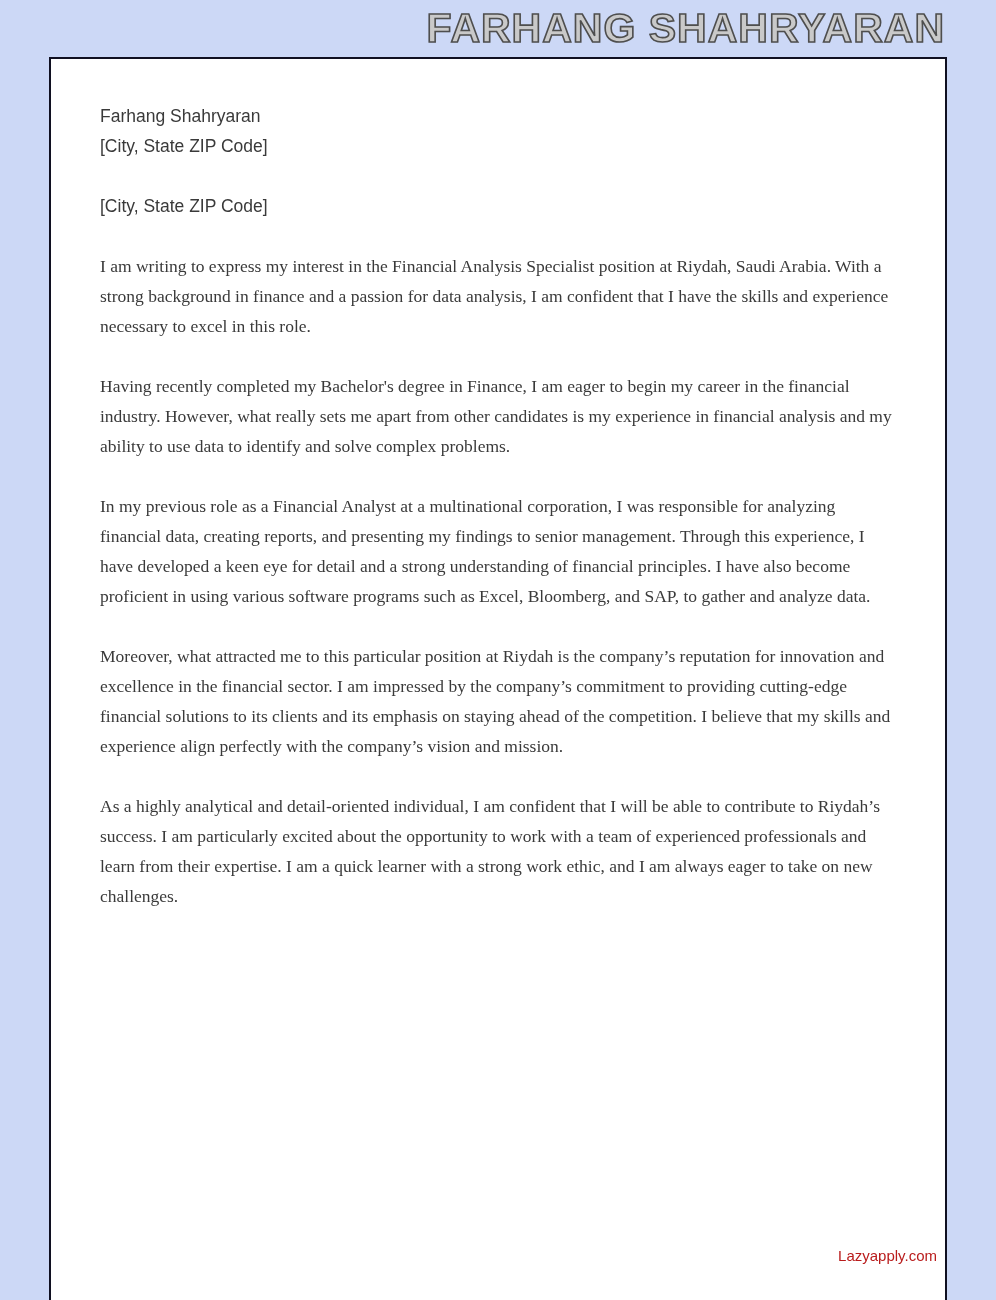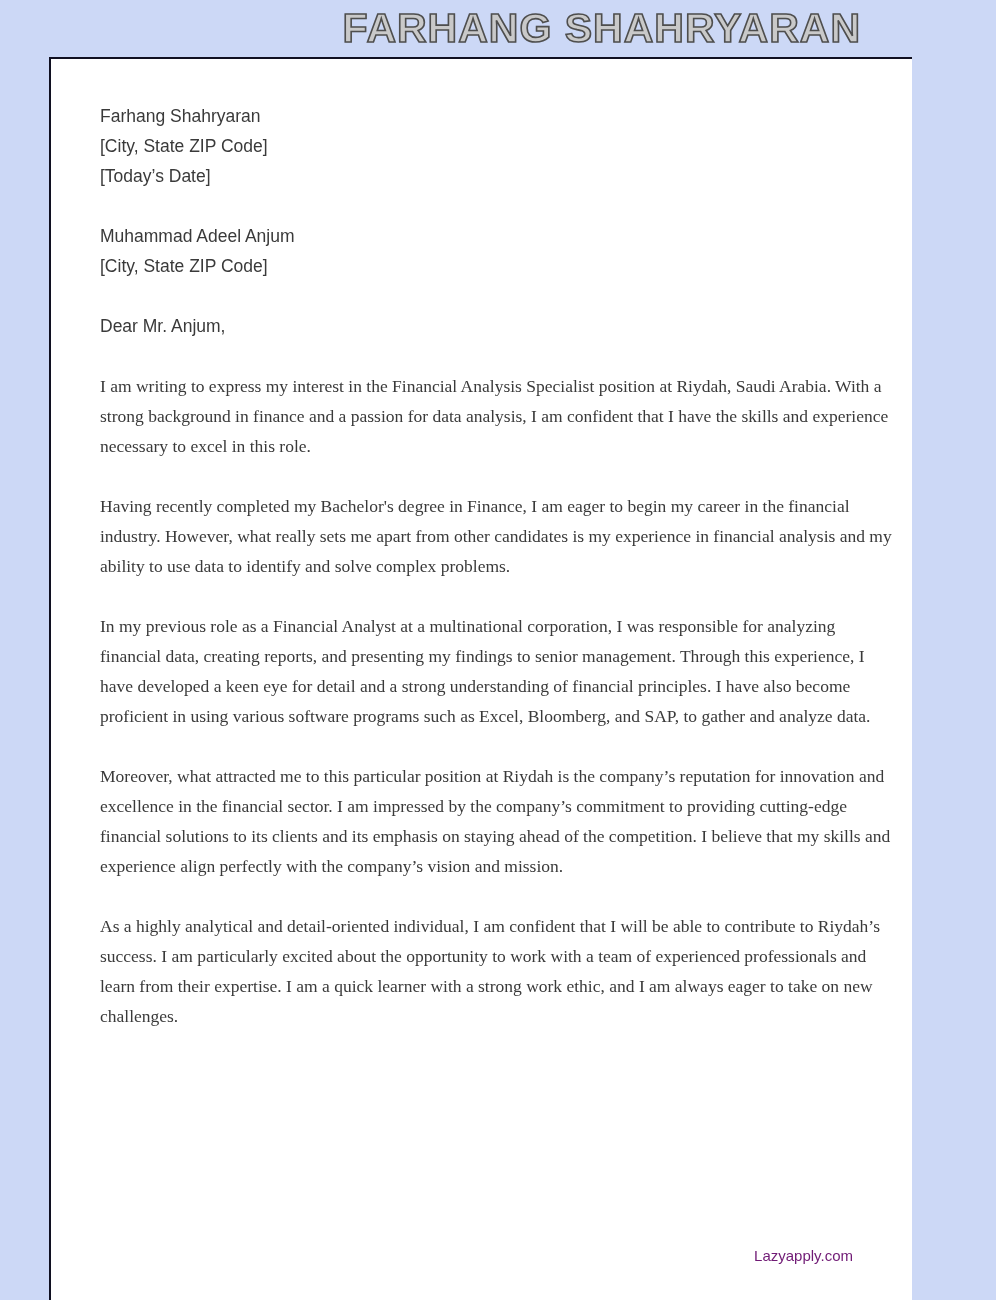--- a/index.html
+++ b/index.html
@@ -5,21 +5,21 @@
   * { margin: 0; padding: 0; box-sizing: border-box; }
   html, body {
     width: 996px;
     height: 1300px;
     overflow: hidden;
     background: #ccd8f6;
     font-family: "Liberation Sans", "DejaVu Sans", sans-serif;
   }
   .frame {
     position: relative;
-    width: 912px;
+    width: 996px;
     height: 1300px;
     overflow: hidden;
   }
   .header {
     position: absolute;
     top: 6px;
     left: 0;
     right: 51px;
     text-align: right;
     z-index: 2;
@@ -52,49 +52,44 @@
   }
   .block { margin-bottom: 30px; }
   .line { margin: 0; }
   .para { margin: 0 0 30px 0; font-family: Liberation Serif, serif; }
   .watermark {
     position: absolute;
     top: 1247px;
     right: 59px;
     z-index: 3;
     font-size: 15px;
-    color: #701a75;
+    color: #b91c1c;
   }
 </style>
 </head>
 <body>
 
 <div class="frame">
 
   <div class="header">
     <span class="header-title">FARHANG SHAHRYARAN</span>
   </div>
 
   <div class="page">
     <div class="letter">
 
       <div class="block">
         <p class="line">Farhang Shahryaran</p>
         <p class="line">[City, State ZIP Code]</p>
-        <p class="line">[Today’s Date]</p>
       </div>
 
       <div class="block">
-        <p class="line">Muhammad Adeel Anjum</p>
         <p class="line">[City, State ZIP Code]</p>
       </div>
 
-      <div class="block">
-        <p class="line">Dear Mr. Anjum,</p>
-      </div>
 
       <p class="para">I am writing to express my interest in the Financial Analysis Specialist position at Riydah, Saudi Arabia. With a strong background in finance and a passion for data analysis, I am confident that I have the skills and experience necessary to excel in this role.</p>
       <p class="para">Having recently completed my Bachelor's degree in Finance, I am eager to begin my career in the financial industry. However, what really sets me apart from other candidates is my experience in financial analysis and my ability to use data to identify and solve complex problems.</p>
       <p class="para">In my previous role as a Financial Analyst at a multinational corporation, I was responsible for analyzing financial data, creating reports, and presenting my findings to senior management. Through this experience, I have developed a keen eye for detail and a strong understanding of financial principles. I have also become proficient in using various software programs such as Excel, Bloomberg, and SAP, to gather and analyze data.</p>
       <p class="para">Moreover, what attracted me to this particular position at Riydah is the company’s reputation for innovation and excellence in the financial sector. I am impressed by the company’s commitment to providing cutting-edge financial solutions to its clients and its emphasis on staying ahead of the competition. I believe that my skills and experience align perfectly with the company’s vision and mission.</p>
       <p class="para">As a highly analytical and detail-oriented individual, I am confident that I will be able to contribute to Riydah’s success. I am particularly excited about the opportunity to work with a team of experienced professionals and learn from their expertise. I am a quick learner with a strong work ethic, and I am always eager to take on new challenges.</p>
 
     </div>
   </div>
 

